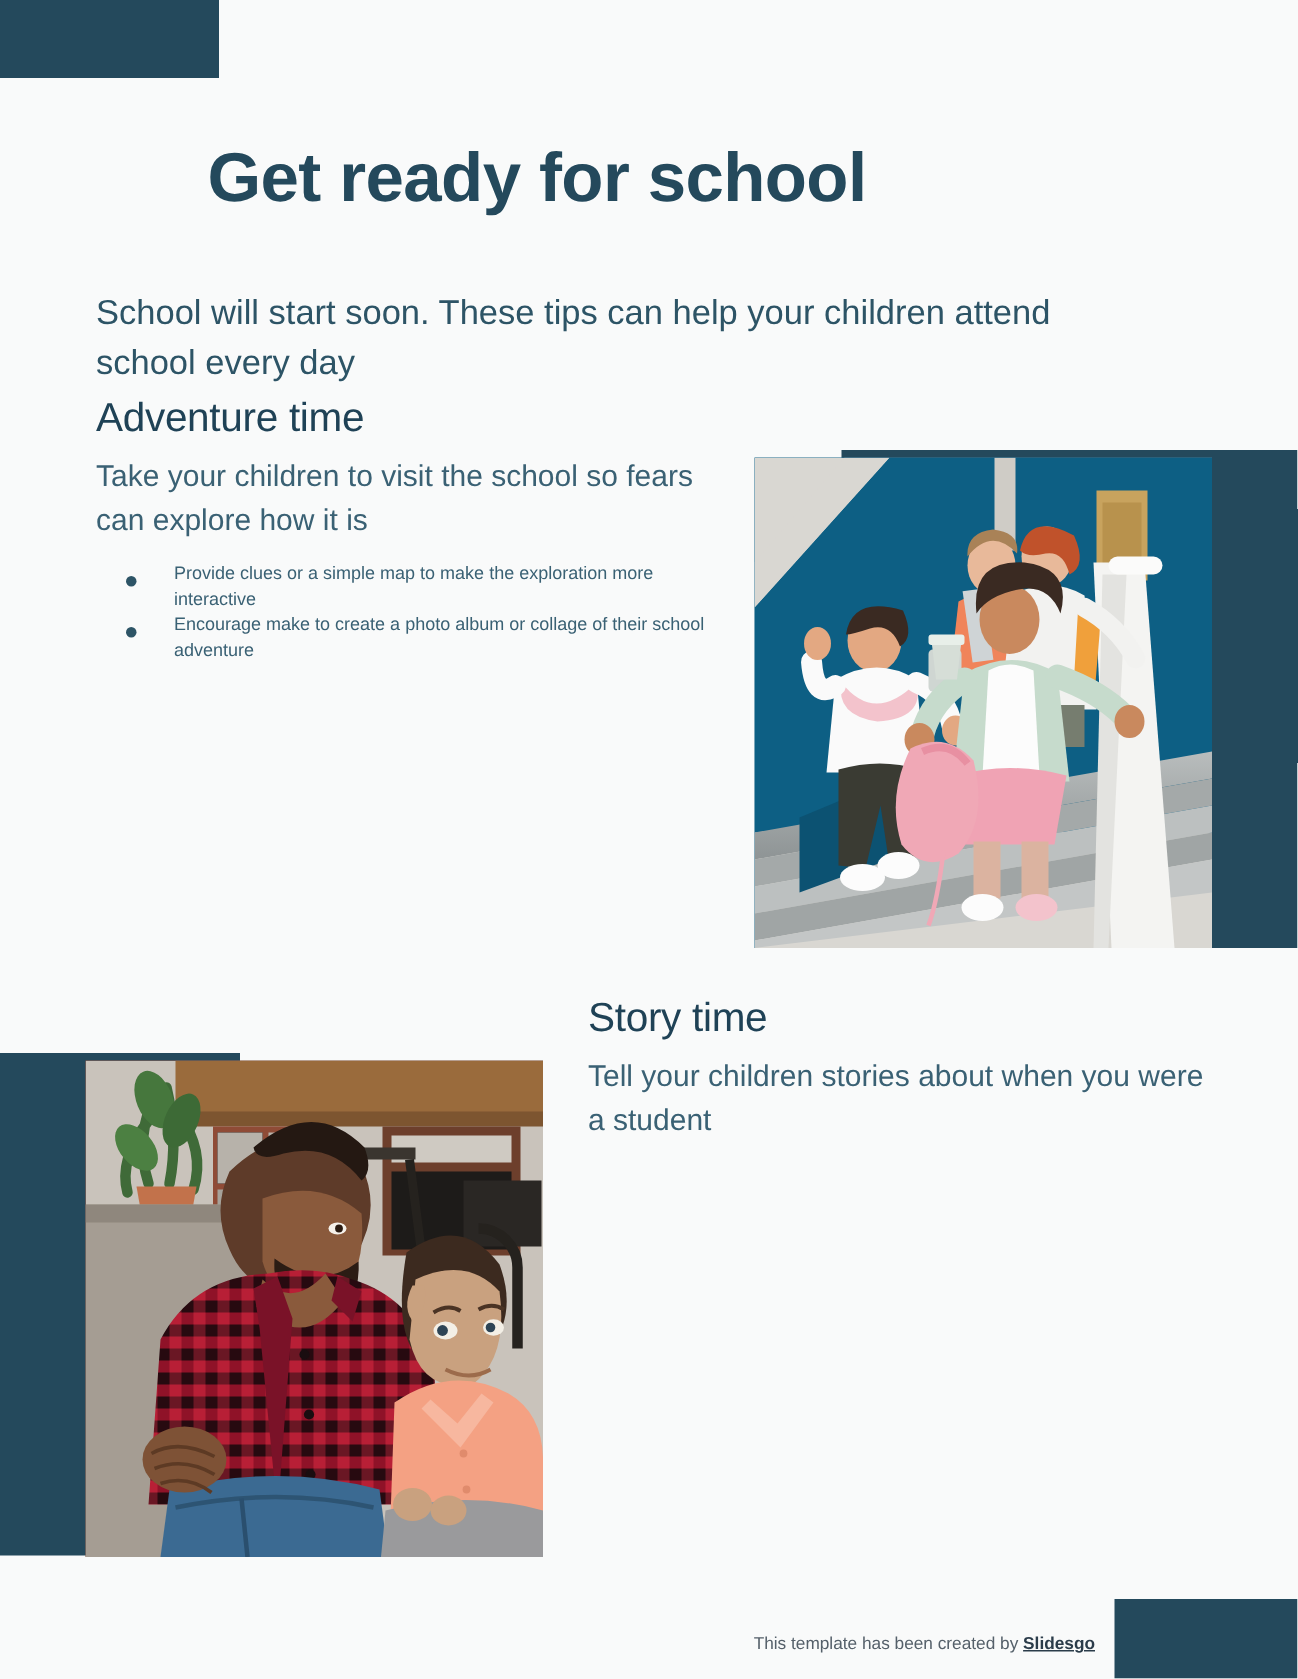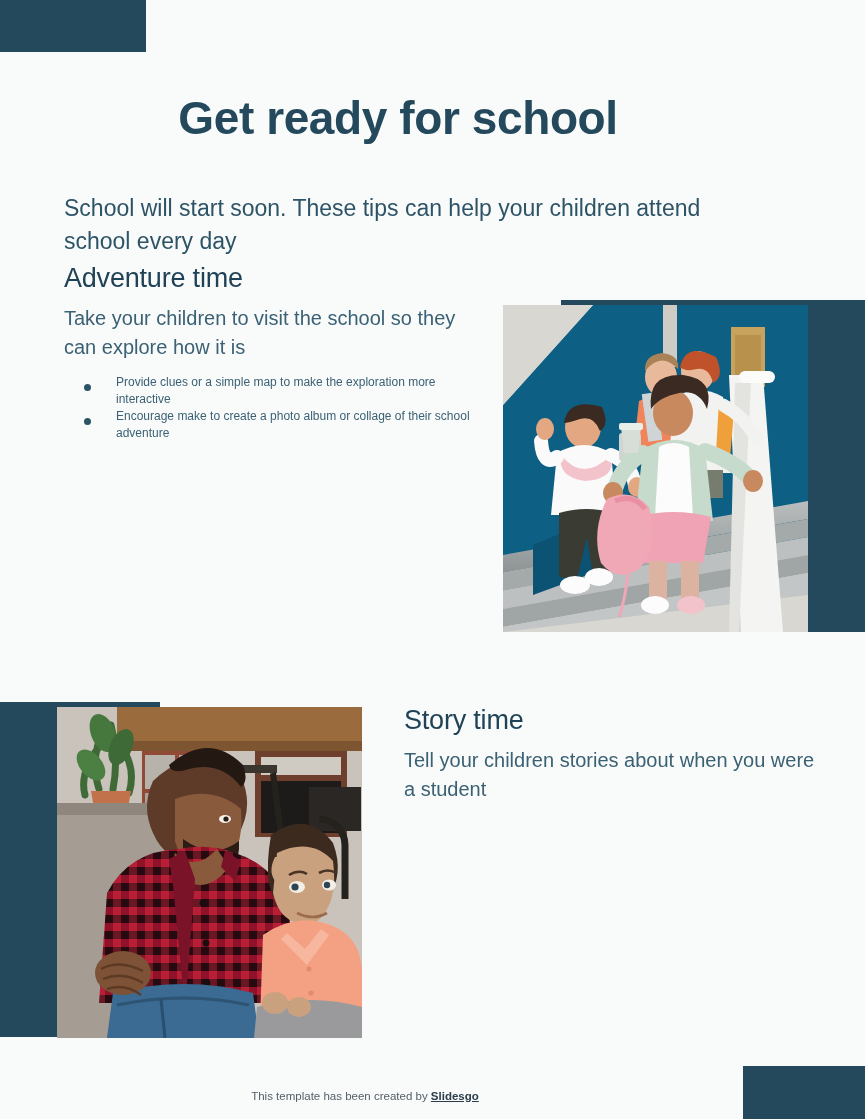--- a/index.html
+++ b/index.html
@@ -46,21 +46,20 @@
     position: absolute;
     left: 0;
     top: 62px;
     width: 716px;
     text-align: center;
     font-size: 46px;
     font-weight: 700;
     letter-spacing: -0.4px;
     color: #24495c;
     line-height: 1.1;
-    padding-left: 40px;
   }
 
   
   .intro {
     position: absolute;
     left: 64px;
     top: 169px;
     width: 680px;
     font-size: 23px;
     line-height: 1.45;
@@ -111,24 +110,23 @@
   .adventure-block {
     position: absolute;
     left: 64px;
     top: 262px;
     width: 412px;
   }
 
   
   .story-block {
     position: absolute;
-    left: 404px;
+    left: 392px;
     top: 662px;
     width: 412px;
-    margin-top: 42px;
   }
 
   
   .photo-right-backdrop {
     position: absolute;
     left: 561px;
     top: 300px;
     width: 304px;
     height: 332px;
     background: #24495c;
@@ -160,21 +158,21 @@
     background: #7d4a3a;
   }
   .photo-right svg, .photo-left svg { display: block; }
 
   
   .footer {
     position: absolute;
     left: 0;
     top: 1090px;
     width: 730px;
-    text-align: center;
+    text-align: right;
     font-size: 11.5px;
     color: #55606a;
   }
   .footer .brand {
     font-weight: 700;
     text-decoration: underline;
     color: #2b3c4a;
   }
 </style>
 </head>
@@ -184,21 +182,21 @@
 
   <div class="deco-top-left"></div>
   <div class="deco-bottom-right"></div>
 
   <h1 class="page-title">Get ready for school</h1>
 
   <p class="intro">School will start soon. These tips can help your children attend school every day</p>
 
   <div class="adventure-block">
     <div class="section-heading">Adventure time</div>
-    <div class="section-lead">Take your children to visit the school so they can explore how it is</div>
+    <div class="section-lead">Take your children to visit the school so fears can explore how it is</div>
     <ul class="bullets">
       <li>Provide clues or a simple map to make the exploration more interactive</li>
       <li>Encourage make to create a photo album or collage of their school adventure</li>
     </ul>
   </div>
 
   <div class="photo-right-backdrop"></div>
   <div class="photo-right">
     <svg width="305" height="327" viewBox="0 0 305 327" xmlns="http://www.w3.org/2000/svg">
       <defs>

